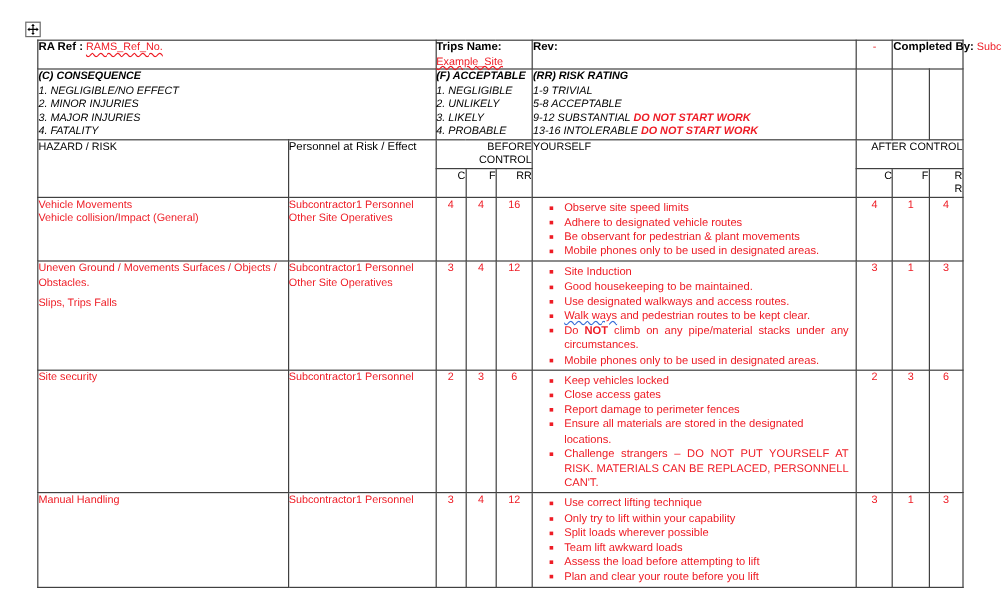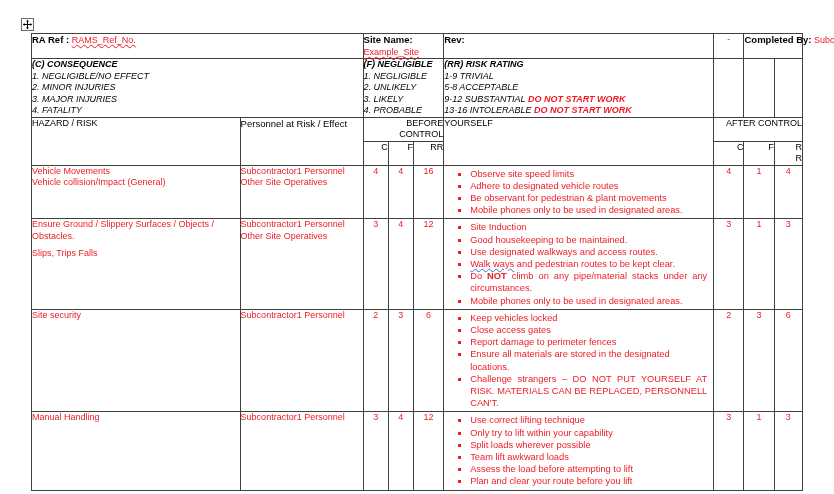--- a/index.html
+++ b/index.html
@@ -152,21 +152,21 @@
       <col style="width:28px">
     </colgroup>
 
     <tbody>
         <tr>
       <td colspan="2" class="pad">
         <span class="meta-label">RA Ref :</span>
         <span class="squiggle-red">RAMS_Ref_No.</span>
       </td>
       <td colspan="3" class="pad">
-        <span class="meta-label">Site Name:</span>
+        <span class="meta-label">Trips Name:</span>
         <span class="squiggle-red">Example_Site</span>
       </td>
       <td class="pad" style="width:75px">
         <span class="meta-label">Rev:</span>
       </td>
       <td class="pad ctr red mid">-</td>
       <td colspan="2" class="pad nowrap">
         <span class="meta-label">Completed By:</span>
         <span class="meta-val">Subcontractor1_PM</span>
       </td>
@@ -174,21 +174,21 @@
 
     <tr>
       <td colspan="2" class="pad legend">
         <div class="hd">(C) CONSEQUENCE</div>
         <div>1. NEGLIGIBLE/NO EFFECT</div>
         <div>2. MINOR INJURIES</div>
         <div>3. MAJOR INJURIES</div>
         <div>4. FATALITY</div>
       </td>
       <td colspan="3" class="pad legend">
-        <div class="hd">(F) NEGLIGIBLE</div>
+        <div class="hd">(F) ACCEPTABLE</div>
         <div>1. NEGLIGIBLE</div>
         <div>2. UNLIKELY</div>
         <div>3. LIKELY</div>
         <div>4. PROBABLE</div>
       </td>
       <td class="pad legend">
         <div class="hd">(RR) RISK RATING</div>
         <div>
           <span>1-9 TRIVIAL</span>
         </div>
@@ -248,21 +248,21 @@
           <li>Mobile phones only to be used in designated areas.</li>
         </ul>
       </td>
       <td class="num">4</td>
       <td class="num">1</td>
       <td class="num">4</td>
     </tr>
 
     <tr>
       <td class="pad hazard" style="height:82px">
-        <div>Ensure Ground / Slippery Surfaces / Objects / Obstacles.</div>
+        <div>Uneven Ground / Movements Surfaces / Objects / Obstacles.</div>
         <span class="gap"></span>
         <div>Slips, Trips Falls</div>
       </td>
       <td class="pad person">
         <div>Subcontractor1 Personnel</div>
         <div>Other Site Operatives</div>
       </td>
       <td class="num">3</td>
       <td class="num">4</td>
       <td class="num">12</td>

